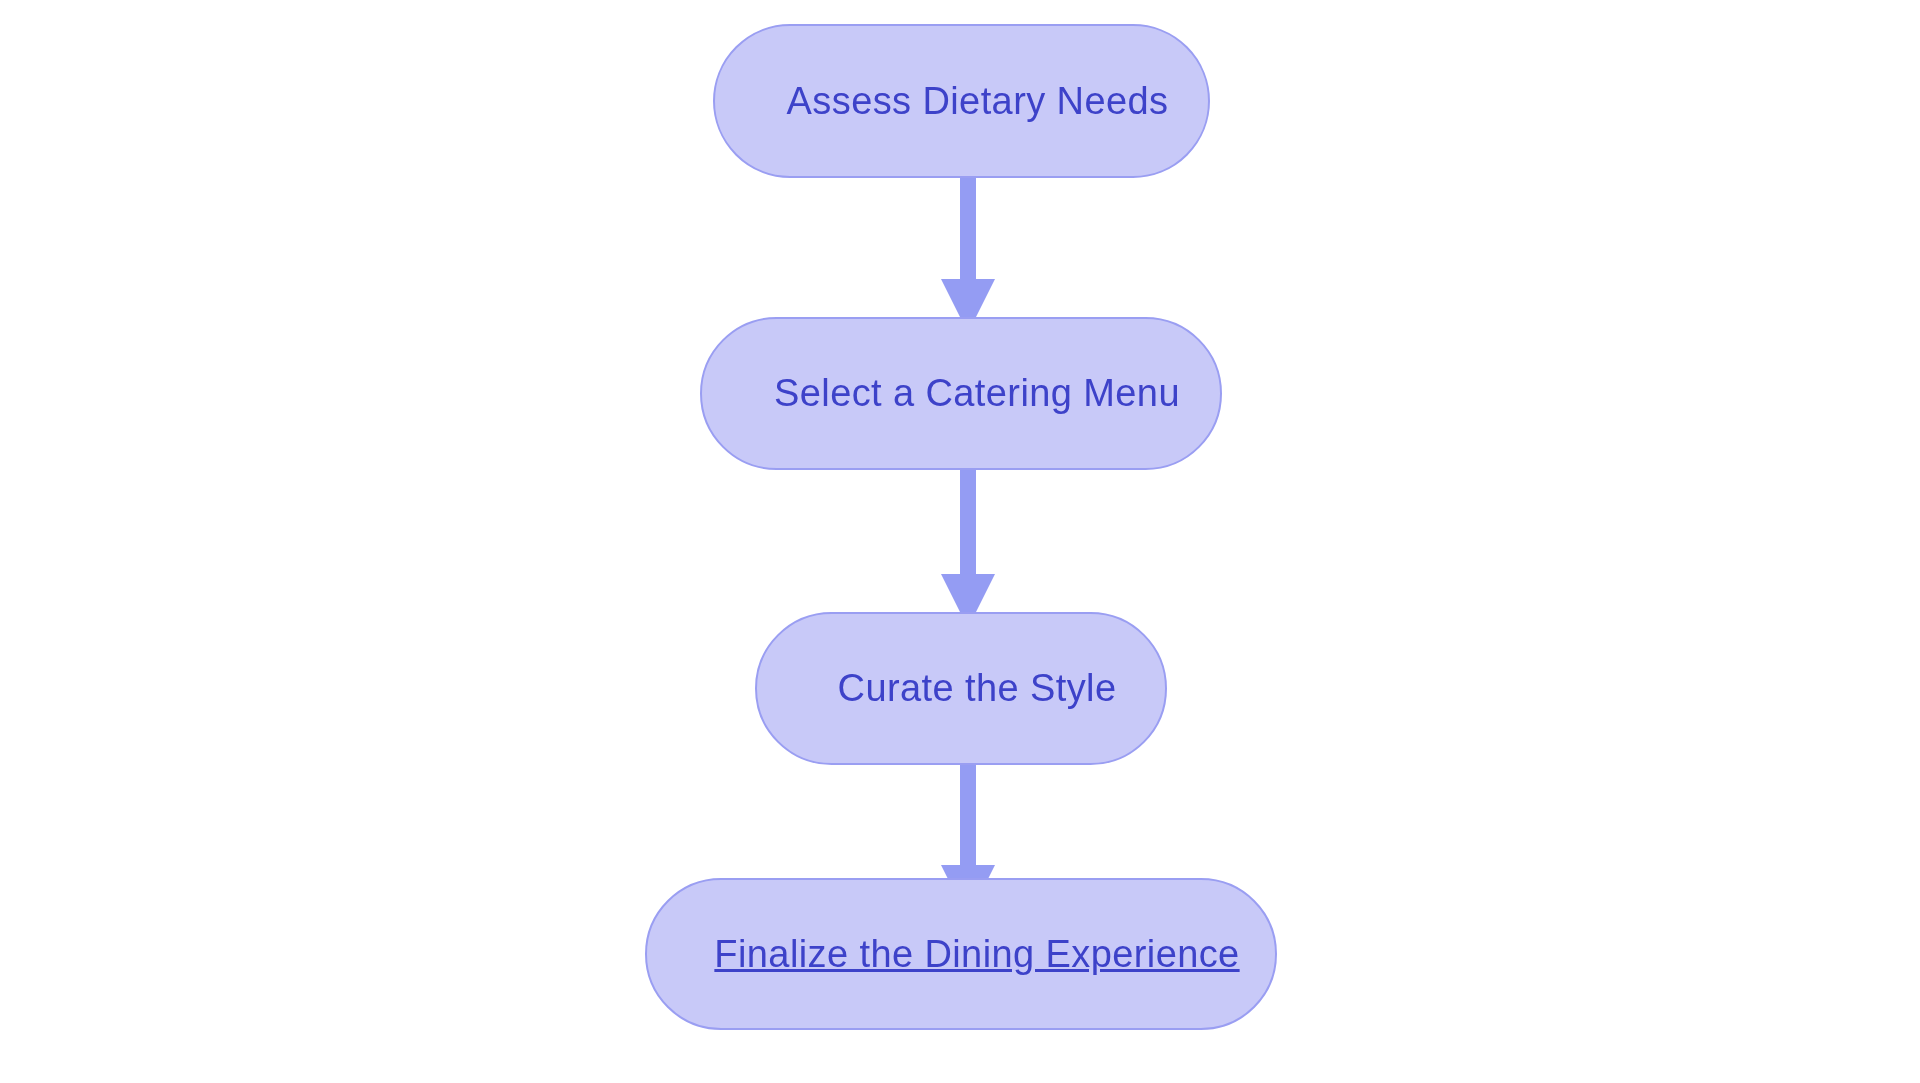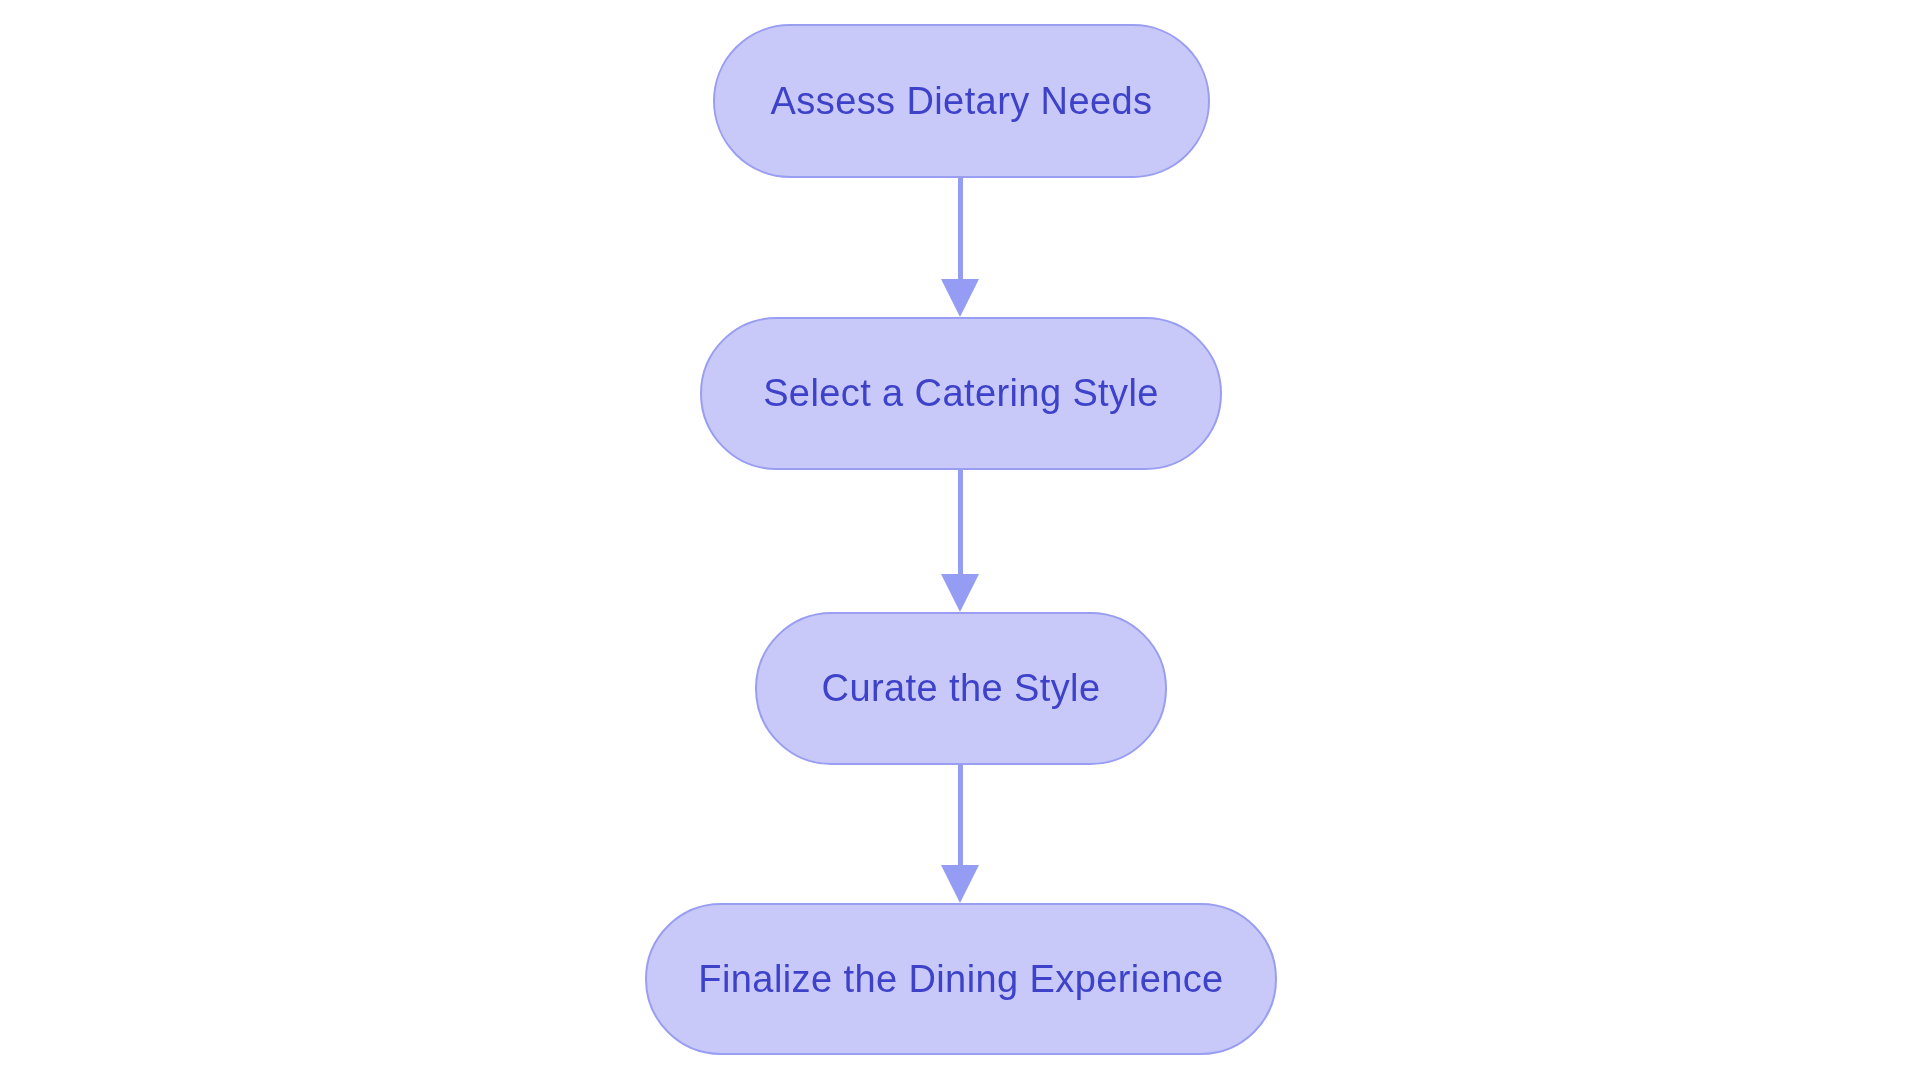--- a/index.html
+++ b/index.html
@@ -2,21 +2,21 @@
 <html style="--background: #ffffff; --node-fill: #c8c9f8; --node-border: #9a9ef2; --node-text: #3d42c9; --arrow: #949cf3;"><head>
 <meta charset="utf-8">
 <style>
   :root {
     --background: #ffffff;
     --node-fill: #c8c9f8;
     --node-border: #9a9ef2;
     --node-text: #3d42c9;
     --arrow: #949cf3;
   }
-  * { box-sizing: border-box; }
+  * { box-sizing: border-box; padding-left: 16px; }
   html, body {
     margin: 0;
     padding: 0;
     background: var(--background);
   }
   .canvas {
     position: relative;
     width: 1920px;
     height: 1083px;
     background: var(--background);
@@ -34,21 +34,21 @@
     color: var(--node-text);
     font-size: 38px;
     font-weight: 400;
     letter-spacing: 0.4px;
     white-space: nowrap;
     text-align: center;
   }
   .n1 { left: 713px; top: 24px;  width: 497px; height: 154px; }
   .n2 { left: 700px; top: 317px; width: 522px; height: 153px; }
   .n3 { left: 755px; top: 612px; width: 412px; height: 153px; }
-  .n4 { left: 645px; top: 903px; width: 632px; height: 152px; }
+  .n4 { left: 645px; top: 878px; width: 632px; height: 152px; text-decoration: underline; }
 
   .arrow {
     position: absolute;
     left: 940px;            
     width: 40px;
     display: flex;
     flex-direction: column;
     align-items: center;
   }
   .a1 { top: 178px; height: 139px; }
@@ -75,21 +75,21 @@
   <div class="node n1">
     <span>Assess Dietary Needs</span>
   </div>
 
   <div class="arrow a1">
     <div class="arrow-shaft"></div>
     <div class="arrow-head"></div>
   </div>
 
   <div class="node n2">
-    <span>Select a Catering Style</span>
+    <span>Select a Catering Menu</span>
   </div>
 
   <div class="arrow a2">
     <div class="arrow-shaft"></div>
     <div class="arrow-head"></div>
   </div>
 
   <div class="node n3">
     <span>Curate the Style</span>
   </div>

